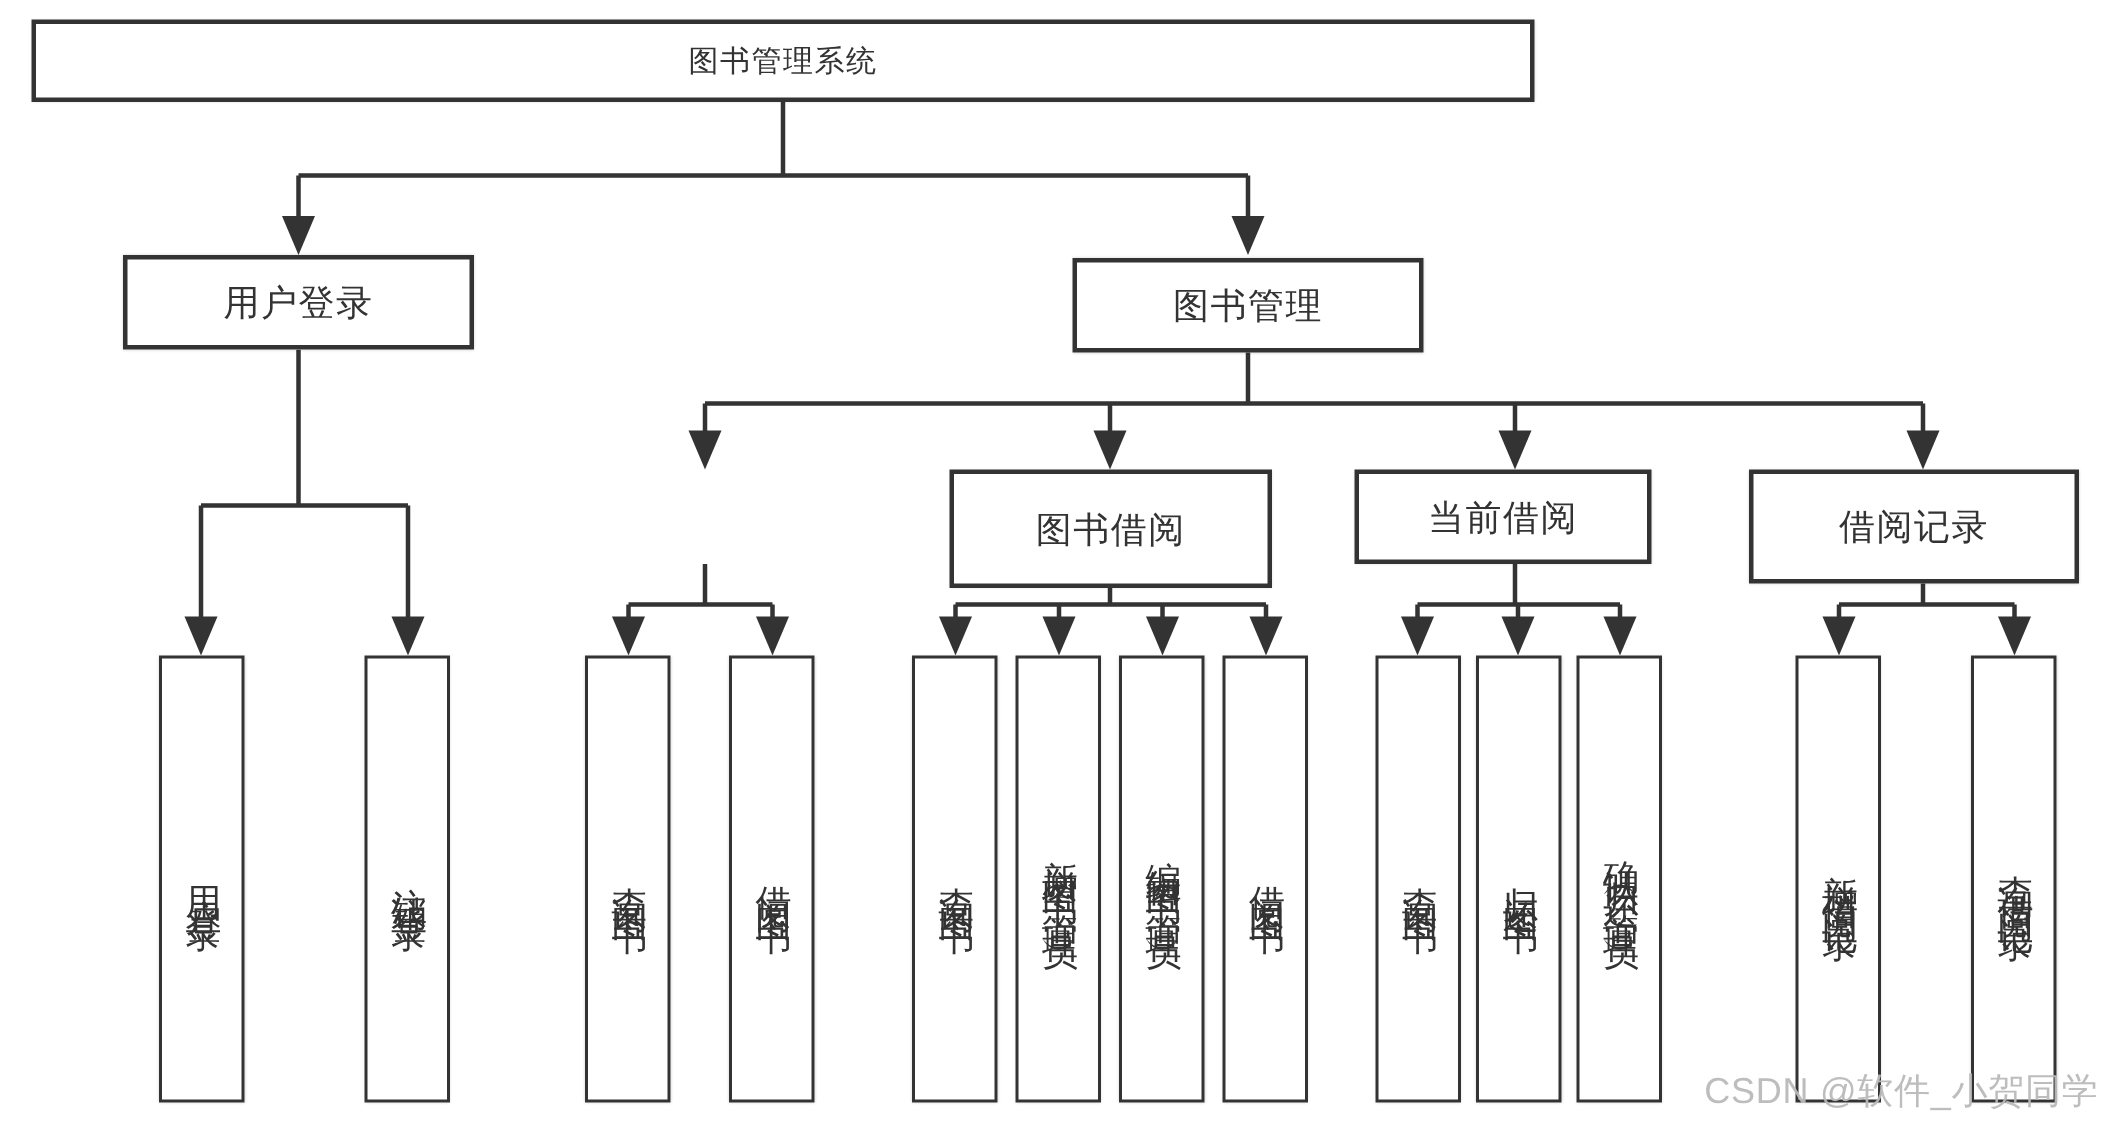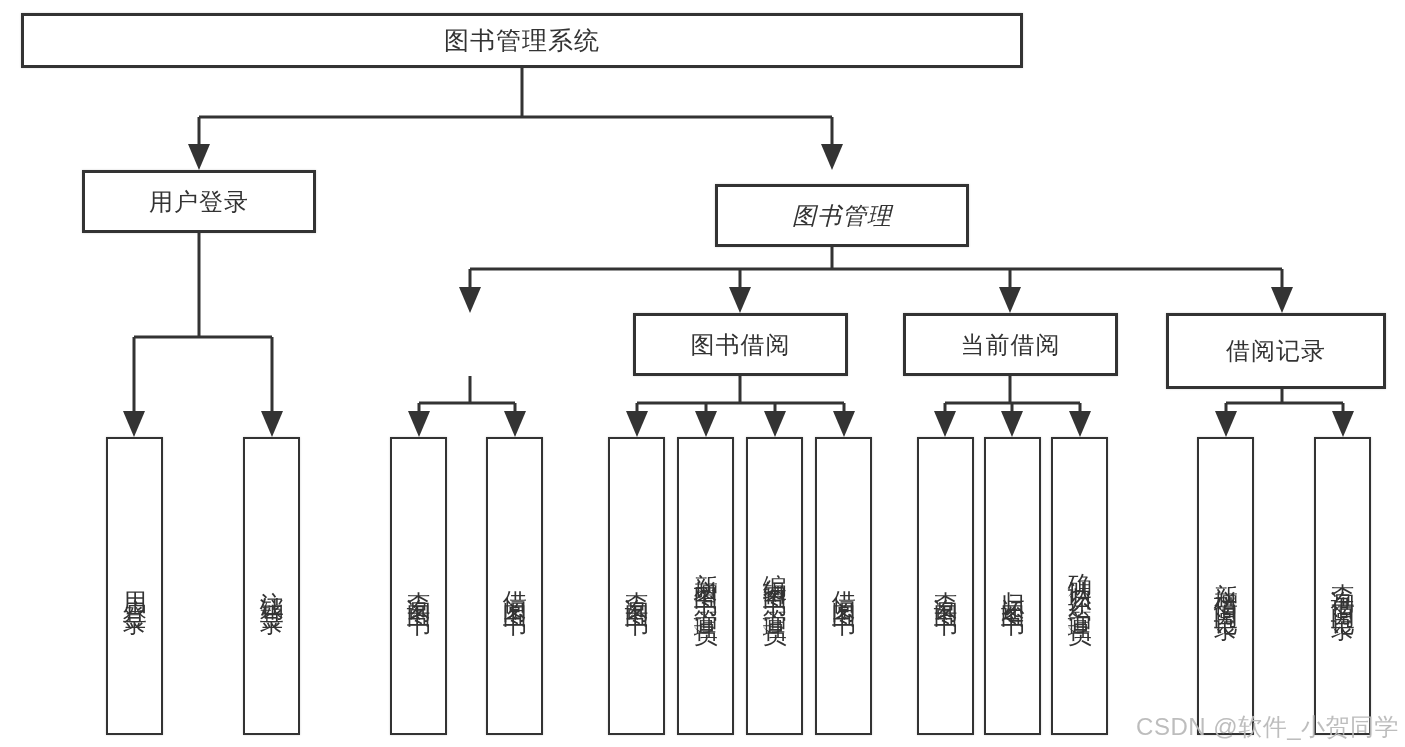--- a/index.html
+++ b/index.html
@@ -40,21 +40,21 @@
     display: flex;
     align-items: center;
     justify-content: center;
     box-shadow: 0 0 2px rgba(0,0,0,0.18);
   }
   .node.h {
     font-size: 24px;
     letter-spacing: 1px;
   }
   .node.root {
-    font-size: 25px;
+    font-size: 20px;
   }
   .node.v {
     border-width: 2.5px;
   }
   .node.v span {
     writing-mode: vertical-rl;
     font-size: 24px;
     letter-spacing: 0.3em;
     line-height: 1.1;
     white-space: nowrap;
@@ -125,28 +125,28 @@
     </g>
   </svg>
 
   <div class="node h root" style="left:21px; top:13px; width:1002px; height:55px;">
     <span>图书管理系统</span>
   </div>
 
   <div class="node h" style="left:82px; top:170px; width:234px; height:63px;">
     <span>用户登录</span>
   </div>
-  <div class="node h" style="left:715px; top:184px; width:254px; height:63px;font-style:italic;">
+  <div class="node h" style="left:715px; top:172px; width:234px; height:63px;">
     <span>图书管理</span>
   </div>
 
-  <div class="node h" style="left:633px; top:313px; width:215px; height:63px;text-align:center;">
+  <div class="node h" style="left:633px; top:313px; width:215px; height:79px;text-align:center;">
     <span>图书借阅</span>
   </div>
-  <div class="node h" style="left:903px; top:313px; width:215px; height:63px;">
+  <div class="node h" style="left:903px; top:313px; width:198px; height:63px;">
     <span>当前借阅</span>
   </div>
   <div class="node h" style="left:1152px; top:313px; width:220px; height:76px;margin-left:14px;">
     <span>借阅记录</span>
   </div>
 
   <div class="node v" style="left:106px; top:437px; width:57px; height:298px;">
     <span>用户登录</span>
   </div>
   <div class="node v" style="left:243px; top:437px; width:57px; height:298px;">

